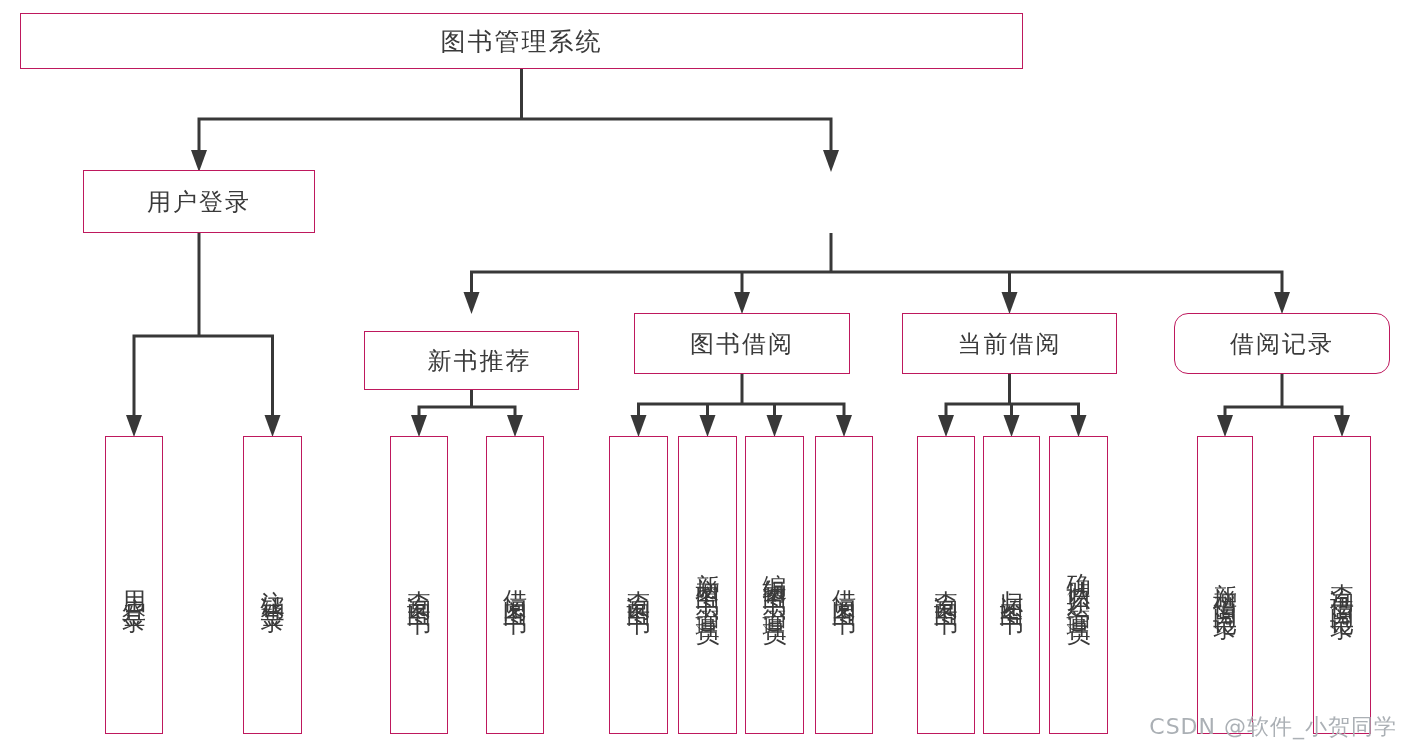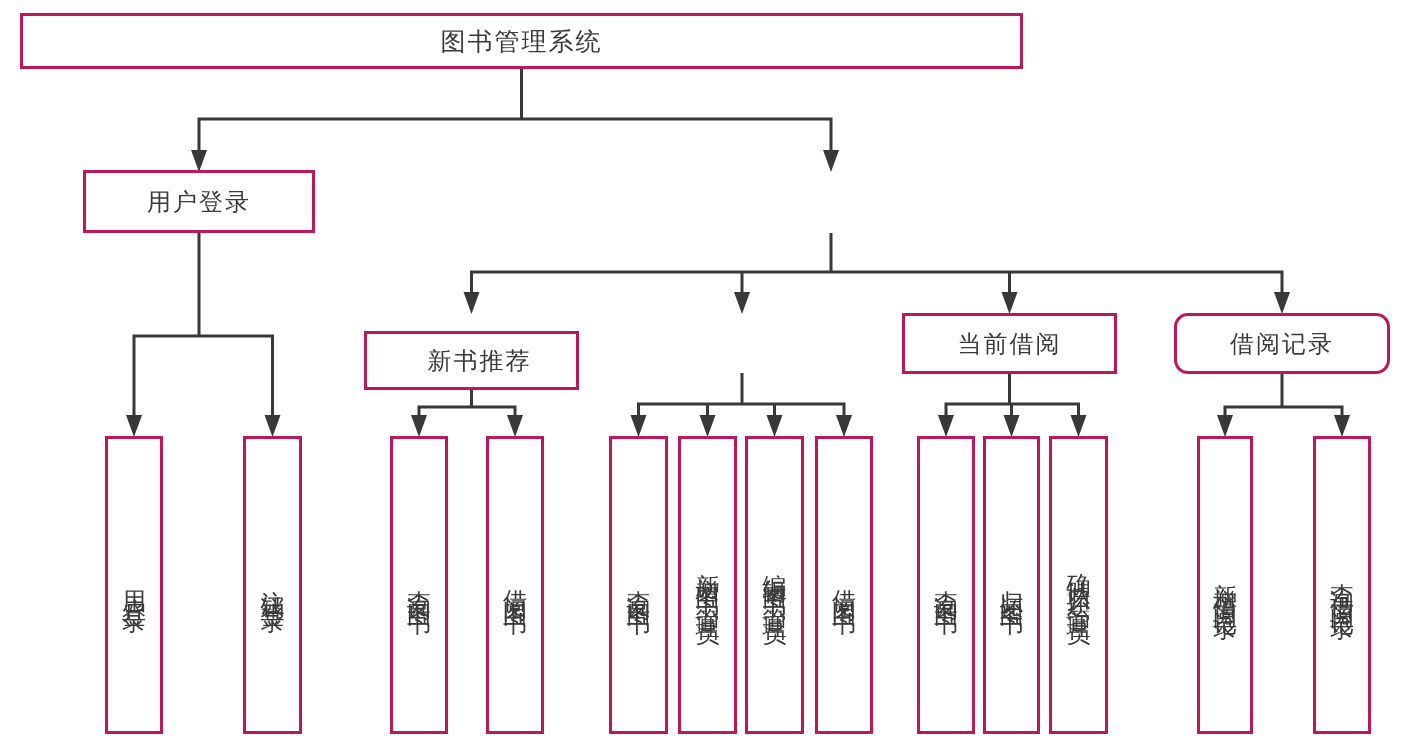--- a/index.html
+++ b/index.html
@@ -13,21 +13,21 @@
   }
   .connectors {
     position: absolute;
     left: 0; top: 0;
     width: 1405px; height: 747px;
     pointer-events: none;
   }
   .node {
     position: absolute;
     background: #ffffff;
-    border: 3px solid #be185d;
+    border: 1px solid #be185d;
     box-sizing: border-box;
     display: flex;
     align-items: center;
     justify-content: center;
     color: #3a3a3a;
   }
   .h { font-size: 24px; letter-spacing: 2px; white-space: nowrap; }
   .root-node { font-size: 25px; }
   .v span {
     writing-mode: vertical-rl;
@@ -115,20 +115,23 @@
     <span>图书管理系统</span>
   </div>
 
   <div class="node h" style="left:83px; top:170px; width:232px; height:63px;">
     <span>用户登录</span>
   </div>
 
   <div class="node h" style="left:364px; top:331px; width:215px; height:59px;padding-left:16px;">
     <span>新书推荐</span>
   </div>
+  <div class="node h" style="left:634px; top:313px; width:216px; height:61px;">
+    <span>图书借阅</span>
+  </div>
   <div class="node h" style="left:902px; top:313px; width:215px; height:61px;text-align:right;">
     <span>当前借阅</span>
   </div>
   <div class="node h" style="left:1174px; top:313px; width:216px; height:61px;border-radius:14px;">
     <span>借阅记录</span>
   </div>
 
   <div class="node v" style="left:105px; top:436px; width:58px; height:298px;">
     <span>用户登录</span>
   </div>
@@ -166,14 +169,15 @@
     <span>确认归还（管理员）</span>
   </div>
 
   <div class="node v" style="left:1197px; top:436px; width:56px; height:298px;">
     <span>新增借阅记录</span>
   </div>
   <div class="node v" style="left:1313px; top:436px; width:58px; height:298px;">
     <span>查询借阅记录</span>
   </div>
 
+  <div class="watermark">CSDN @软件_小贺同学</div>
 
 </div>
 
 </body></html>

